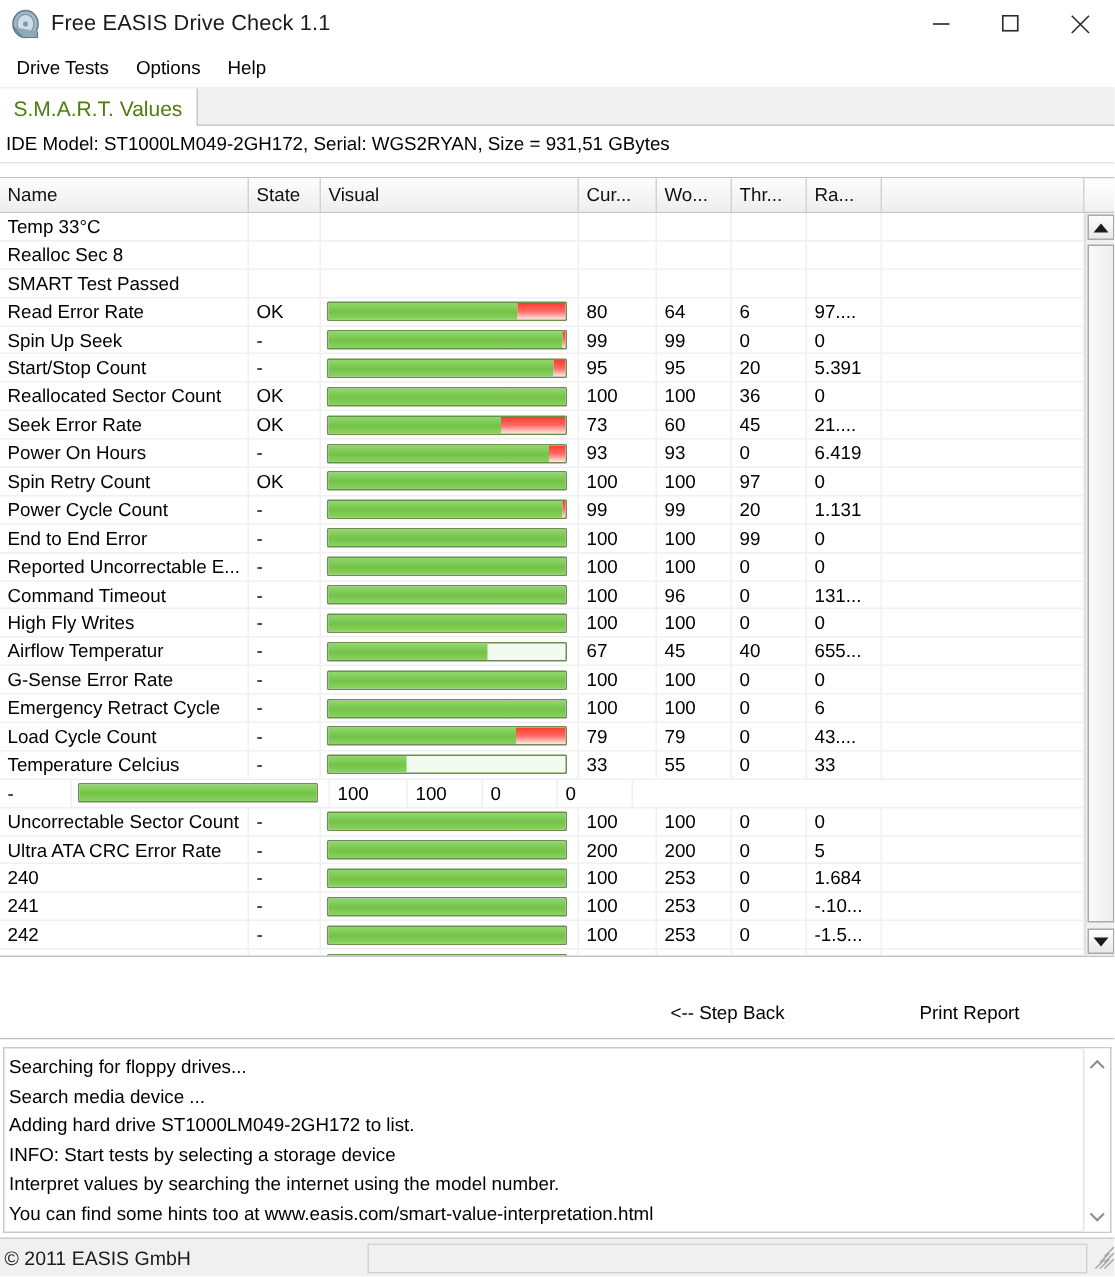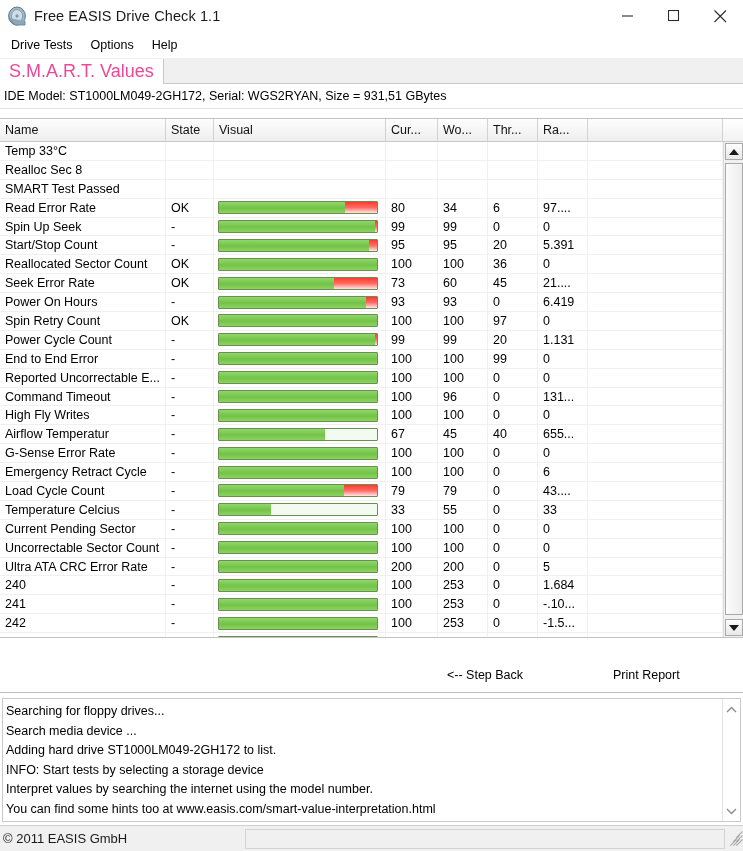--- a/index.html
+++ b/index.html
@@ -43,21 +43,21 @@
   
   .tabstrip{
     height:26px;background:#f0f0f0;
     border-bottom:1px solid #d6d6d6;
     display:flex;align-items:flex-end;position:relative;
   }
   .tab{
     height:25px;background:#ffffff;
     border-right:1px solid #c8c8c8;
     padding:0 9px;display:flex;align-items:center;
-    font-size:18px;color:#ec4899;margin-top:16px;
+    font-size:14px;color:#4d7c0f;margin-top:16px;
   }
   .tabfill{flex:1;height:25px;background:#f0f0f0;border-bottom:1px solid #c8c8c8;}
 
   
   .panel{
     position:absolute;left:0;top:84px;width:743px;height:601px;
     background:#ffffff;box-sizing:border-box;
   }
   .infobar{
     height:24px;line-height:24px;padding-left:4px;
@@ -310,21 +310,21 @@
           <div class="row">
             <div class="cell c-name">Read Error Rate</div>
             <div class="cell c-state">OK</div>
             <div class="cell c-visual v">
               <div class="bar">
                 <div class="fill" style="width: 80%;"></div>
                 <div class="red" style="width: 20%;"></div>
               </div>
             </div>
             <div class="cell c-cur">80</div>
-            <div class="cell c-wo">34</div>
+            <div class="cell c-wo">64</div>
             <div class="cell c-thr">6</div>
             <div class="cell c-ra">97....</div>
             <div class="cell c-pad" style="flex: 1 1 0%;"></div>
             <div style="width: 20px;"></div>
           </div>
           <div class="row">
             <div class="cell c-name">Spin Up Seek</div>
             <div class="cell c-state">-</div>
             <div class="cell c-visual v">
               <div class="bar">
@@ -563,21 +563,20 @@
               </div>
             </div>
             <div class="cell c-cur">33</div>
             <div class="cell c-wo">55</div>
             <div class="cell c-thr">0</div>
             <div class="cell c-ra">33</div>
             <div class="cell c-pad" style="flex: 1 1 0%;"></div>
             <div style="width: 20px;"></div>
           </div>
           <div class="row">
-            <div class="cell c-name">Current Pending Sector</div>
             <div class="cell c-state">-</div>
             <div class="cell c-visual v">
               <div class="bar">
                 <div class="fill" style="width: 100%;"></div>
               </div>
             </div>
             <div class="cell c-cur">100</div>
             <div class="cell c-wo">100</div>
             <div class="cell c-thr">0</div>
             <div class="cell c-ra">0</div>

